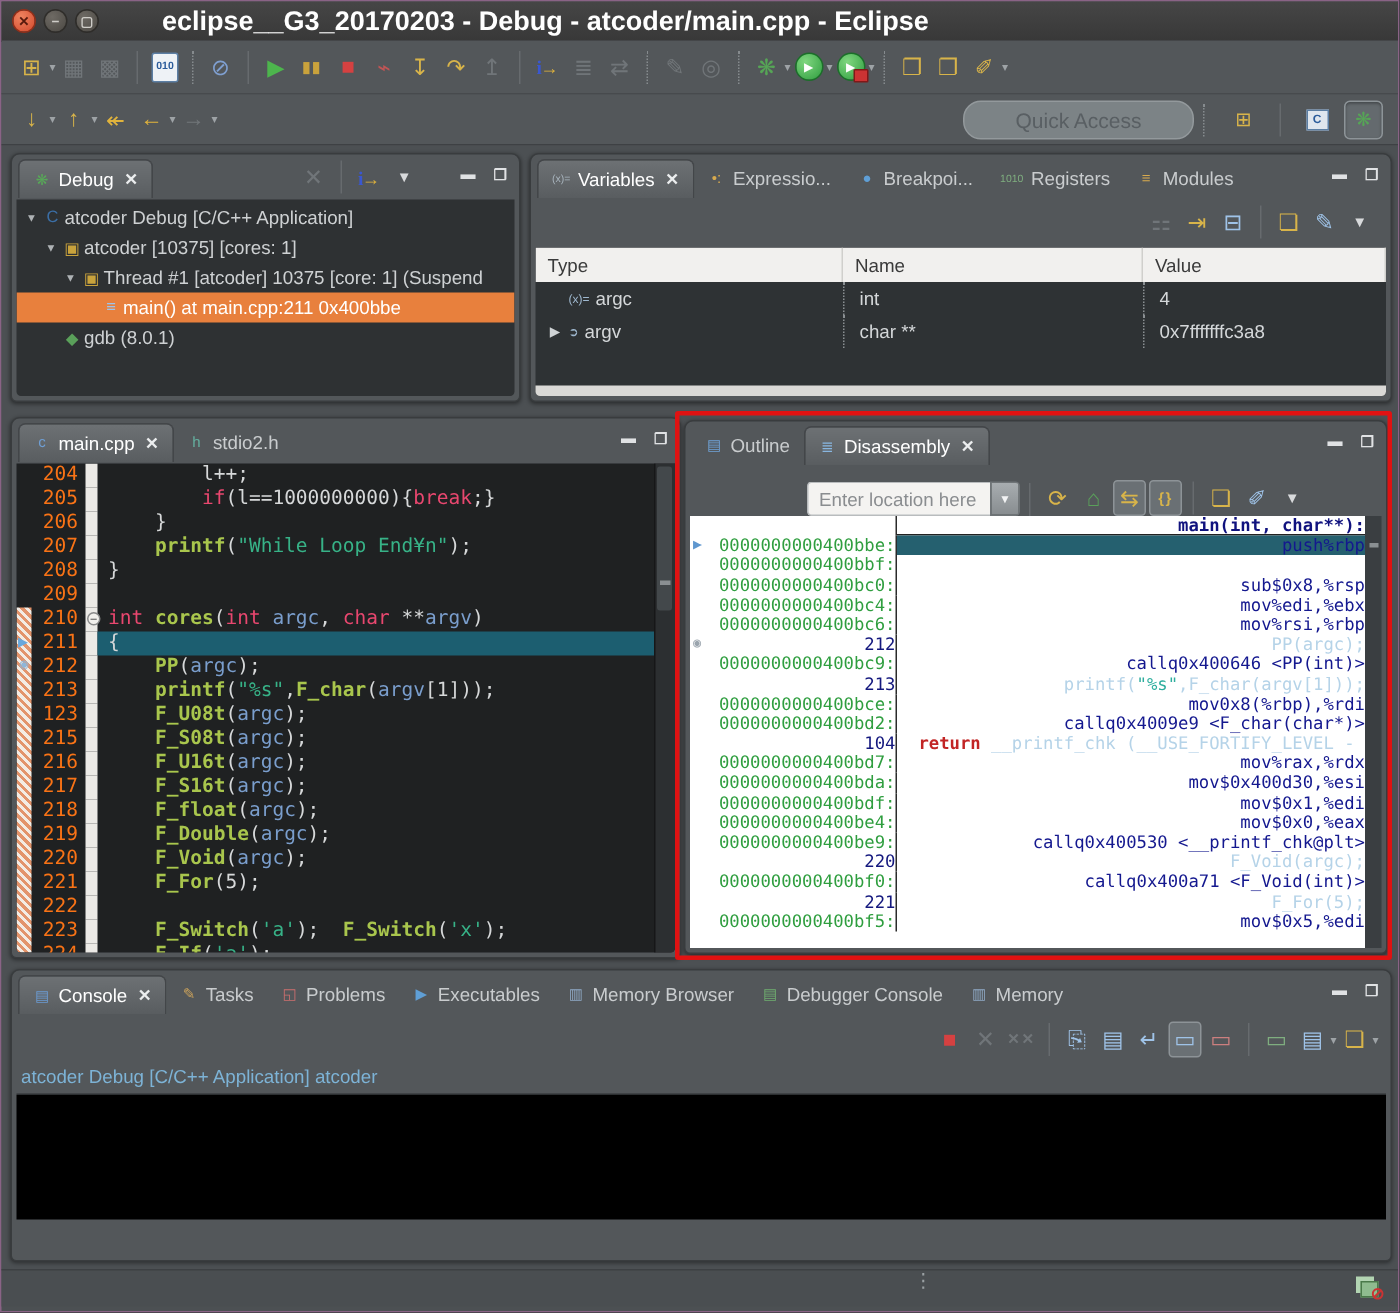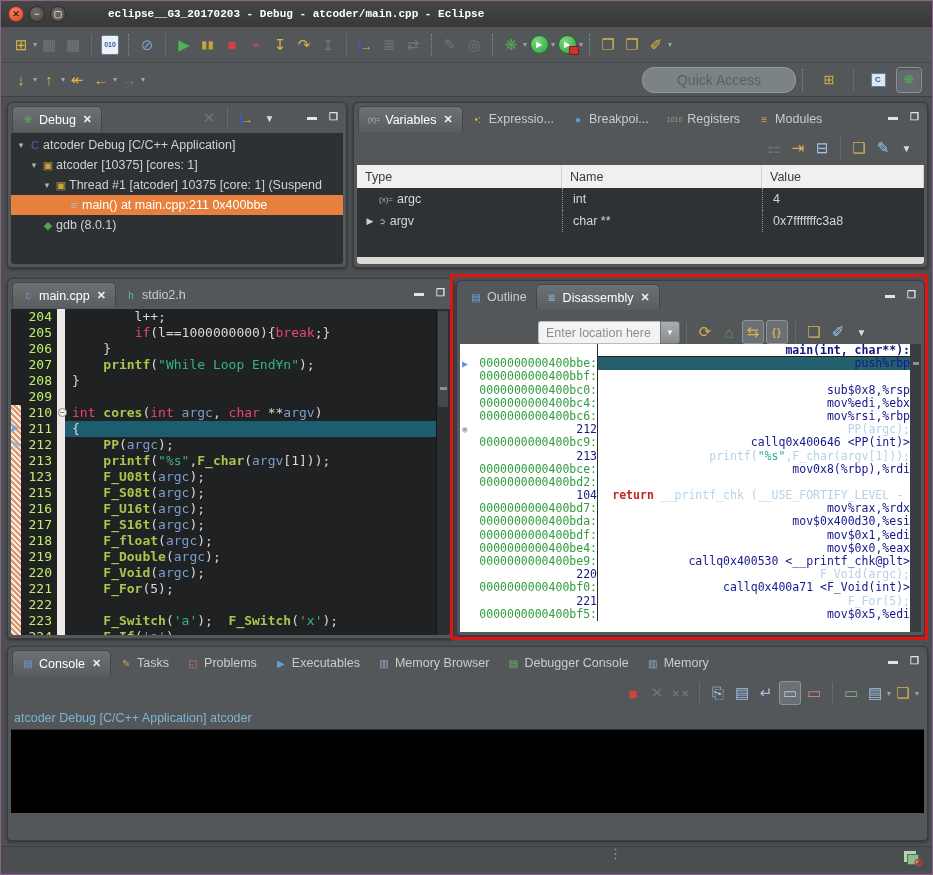--- a/index.html
+++ b/index.html
@@ -9,21 +9,21 @@
 
   
   .titlebar{position:absolute;left:0;right:0;top:0;height:26px;
     background:linear-gradient(#464646,#383838);border-bottom:1px solid #2a2a2a;
     display:flex;align-items:center;}
   .winbtns{display:flex;gap:5px;margin-left:7px;}
   .wbtn{width:16px;height:16px;border-radius:50%;display:flex;align-items:center;justify-content:center;
     font-size:9px;font-weight:bold;box-sizing:border-box;}
   .wbtn.close{background:radial-gradient(circle at 35% 30%,#f0835f,#d24a2e);border:1px solid #8f2f1a;color:#57190c;}
   .wbtn.min,.wbtn.max{background:radial-gradient(circle at 35% 30%,#6e6a64,#4b4843);border:1px solid #2f2d2a;color:#cfcdc8;}
-  .title-text{color:#fff;font-weight:bold;font-size:11px;margin-left:42px;white-space:nowrap;font-family:Liberation Mono, monospace;}
+  .title-text{color:#fff;font-weight:bold;font-size:18px;margin-left:42px;white-space:nowrap;}
 
   
   .toolbar{position:absolute;left:0;right:0;background:#53575a;display:flex;align-items:center;padding-left:8px;box-sizing:border-box;}
   #toolbar1{top:26px;height:36px;border-bottom:1px solid #474a4d;}
   #toolbar2{top:62px;height:34px;border-bottom:1px solid #3e4144;}
   .ti{min-width:22px;height:24px;display:inline-flex;align-items:center;justify-content:center;
       font-size:15px;margin:0 1px;border-radius:3px;box-sizing:border-box;}
   .ti.small{font-size:10px;letter-spacing:1px;font-weight:bold;}
   .ti.dis{opacity:.42;}
   .ti.pressed{background:#6a7074;border:1px solid #8d9397;}
@@ -80,21 +80,21 @@
   .vrow .vexp{width:10px;color:#cfd3d5;font-size:9px;text-align:center;}
   .vrow .vico{font-size:8px;color:#9fb8cf;}
   .vscroll{position:absolute;left:3px;right:3px;bottom:3px;height:7px;background:#dad9d6;border-radius:0 0 3px 3px;}
 
   
   .edwrap{position:absolute;left:3px;right:3px;top:30px;bottom:3px;background:#1f2122;border-radius:0 0 3px 3px;
      overflow:hidden;font-family:"DejaVu Sans Mono",monospace;font-size:13px;}
   .hatch{position:absolute;left:0;top:96px;bottom:0;width:10px;
      background:repeating-linear-gradient(45deg,#e3946b 0 2px,#f3ece4 2px 4px);}
   .eline{height:16px;display:flex;white-space:pre;padding-right:14px;position:relative;}
-  .lnum{width:46px;padding-right:5px;text-align:right;color:#bef264;flex:none;box-sizing:border-box;}
+  .lnum{width:46px;padding-right:5px;text-align:right;color:#f97316;flex:none;box-sizing:border-box;}
   .lfold{width:8px;background:#eceae6;flex:none;}
   .lcode{flex:1;color:#d6d8d9;padding-left:7px;line-height:16px;overflow:hidden;}
   .eline.cur .lcode{background:#1c5e70;}
   .tok-kw{color:#e8476f;}
   .tok-fn{color:#a9c64d;font-weight:bold;}
   .tok-var{color:#7a9ecd;}
   .tok-str{color:#37b287;}
   .tok-num{color:#d6d8d9;}
   .fold-minus{position:absolute;left:47px;top:99px;width:9px;height:9px;border-radius:50%;background:#f2f0ec;
      border:1px solid #8a8a8a;color:#555;font-size:8px;line-height:8px;text-align:center;box-sizing:border-box;z-index:3;}
@@ -430,21 +430,21 @@
           <div class="drow dhdr"><span class="daddr"></span><div class="dinstr">main(int, char**):</div></div>
           <div class="drow"><span class="daddr">0000000000400bbe:<span class="darrow">▶</span></span><div class="dinstr dcur"><span class="dmn">push</span><span>%rbp</span></div></div>
           <div class="drow"><span class="daddr">0000000000400bbf:</span></div>
           <div class="drow"><span class="daddr">0000000000400bc0:</span><div class="dinstr"><span class="dmn">sub</span><span>$0x8,%rsp</span></div></div>
           <div class="drow"><span class="daddr">0000000000400bc4:</span><div class="dinstr"><span class="dmn">mov</span><span>%edi,%ebx</span></div></div>
           <div class="drow"><span class="daddr">0000000000400bc6:</span><div class="dinstr"><span class="dmn">mov</span><span>%rsi,%rbp</span></div></div>
           <div class="drow"><span class="daddr srcn"> 212<span class="dmark">◉</span></span><div class="dinstr"><span class="df">PP(argc);</span></div></div>
           <div class="drow"><span class="daddr">0000000000400bc9:</span><div class="dinstr"><span class="dmn">callq</span><span>0x400646 &lt;PP(int)&gt;</span></div></div>
           <div class="drow"><span class="daddr srcn"> 213</span><div class="dinstr"><span class="df">printf(</span><span class="dft">"%s"</span><span class="df">,F_char(argv[1]));</span></div></div>
           <div class="drow"><span class="daddr">0000000000400bce:</span><div class="dinstr"><span class="dmn">mov</span><span>0x8(%rbp),%rdi</span></div></div>
-          <div class="drow"><span class="daddr">0000000000400bd2:</span></div>
+          <div class="drow"><span class="daddr">0000000000400bd2:</span><div class="dinstr"><span class="dmn">callq</span><span>0x4009e9 &lt;F_char(char*)&gt;</span></div></div>
           <div class="drow"><span class="daddr srcn"> 104</span><div class="dinstr"><span class="dret">return</span><span class="df"> __printf_chk (__USE_FORTIFY_LEVEL - </span></div></div>
           <div class="drow"><span class="daddr">0000000000400bd7:</span><div class="dinstr"><span class="dmn">mov</span><span>%rax,%rdx</span></div></div>
           <div class="drow"><span class="daddr">0000000000400bda:</span><div class="dinstr"><span class="dmn">mov</span><span>$0x400d30,%esi</span></div></div>
           <div class="drow"><span class="daddr">0000000000400bdf:</span><div class="dinstr"><span class="dmn">mov</span><span>$0x1,%edi</span></div></div>
           <div class="drow"><span class="daddr">0000000000400be4:</span><div class="dinstr"><span class="dmn">mov</span><span>$0x0,%eax</span></div></div>
           <div class="drow"><span class="daddr">0000000000400be9:</span><div class="dinstr"><span class="dmn">callq</span><span>0x400530 &lt;__printf_chk@plt&gt;</span></div></div>
           <div class="drow"><span class="daddr srcn"> 220</span><div class="dinstr"><span class="df">F_Void(argc);</span></div></div>
           <div class="drow"><span class="daddr">0000000000400bf0:</span><div class="dinstr"><span class="dmn">callq</span><span>0x400a71 &lt;F_Void(int)&gt;</span></div></div>
           <div class="drow"><span class="daddr srcn"> 221</span><div class="dinstr"><span class="df">F_For(5);</span></div></div>
           <div class="drow"><span class="daddr">0000000000400bf5:</span><div class="dinstr"><span class="dmn">mov</span><span>$0x5,%edi</span></div></div>

